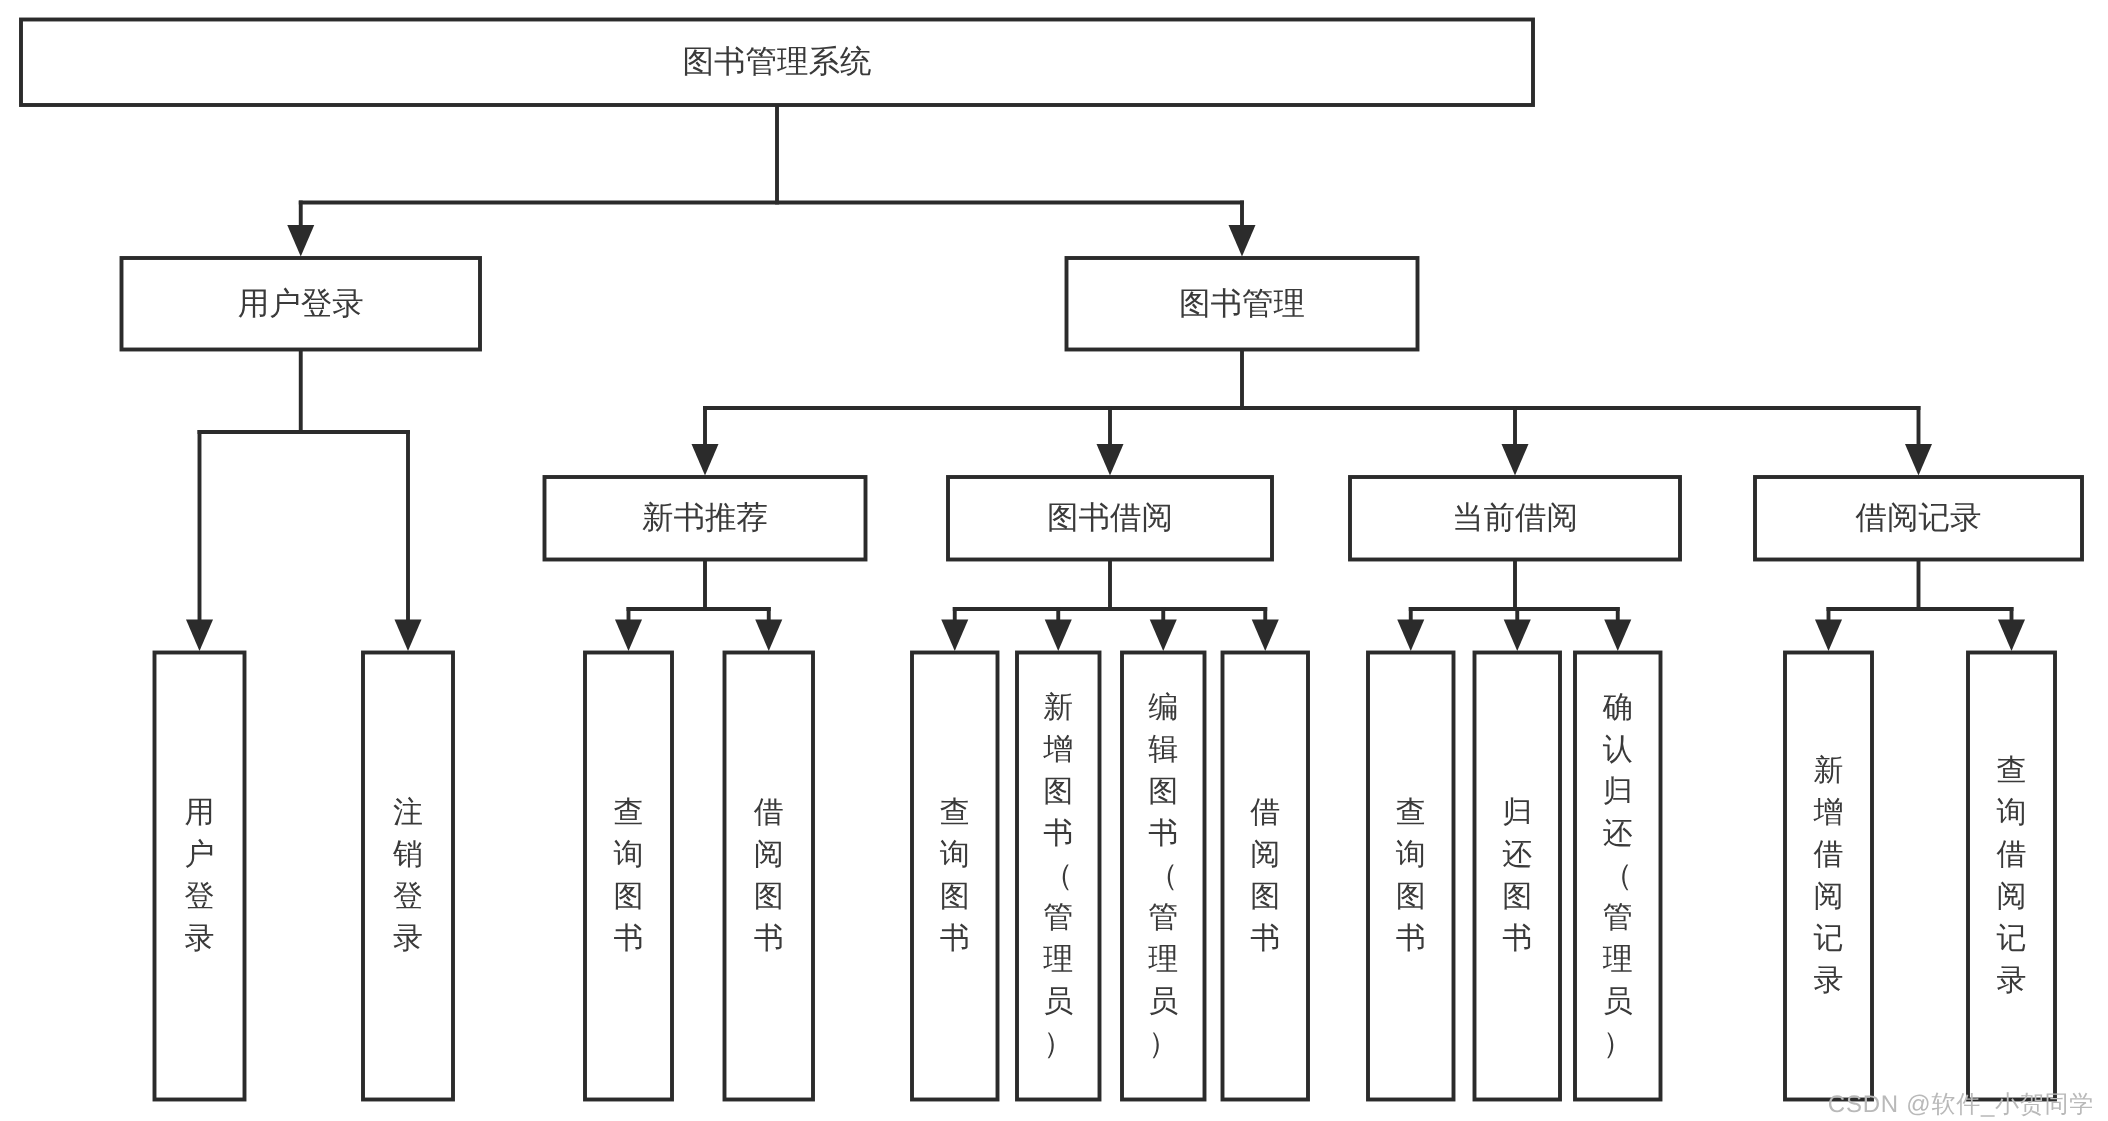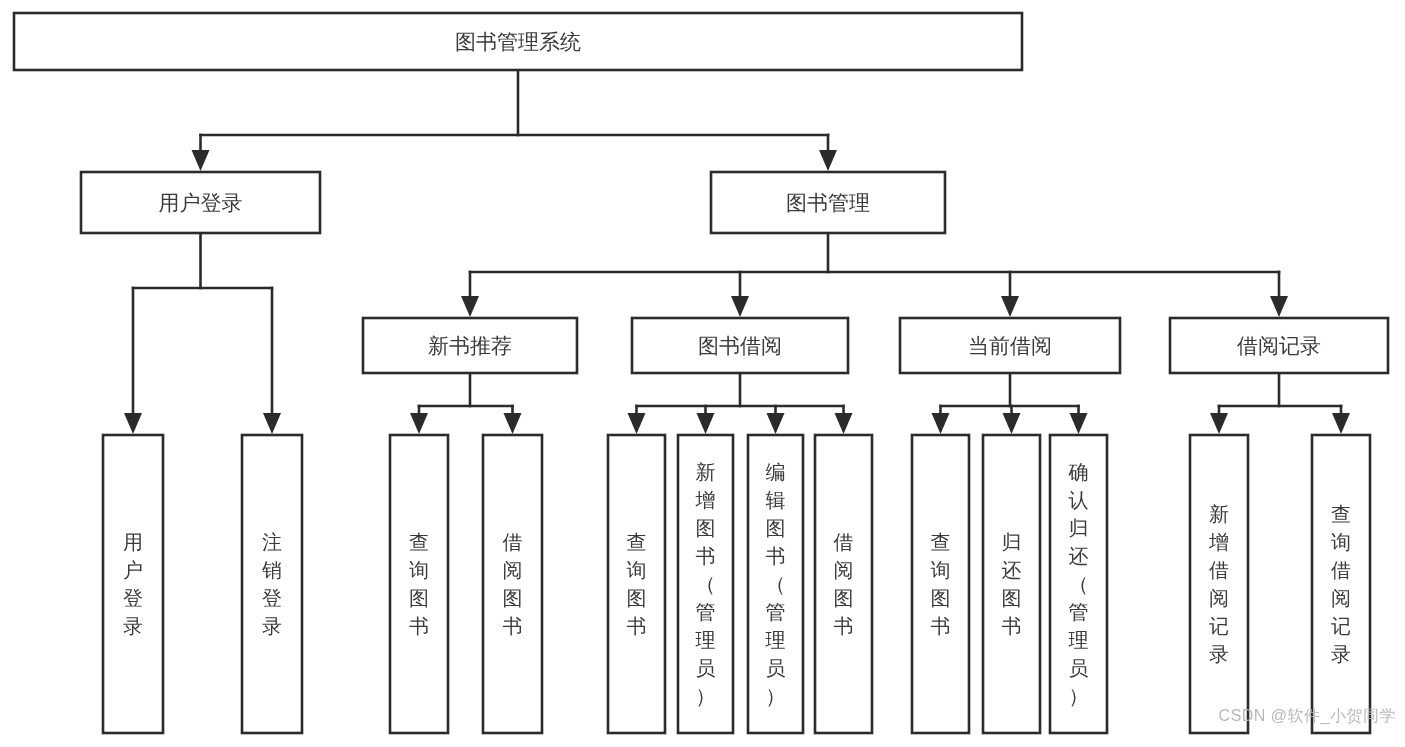--- a/index.html
+++ b/index.html
@@ -7,21 +7,21 @@
   #diagram-root{position:relative;width:1405px;height:747px;overflow:hidden;background:#fff;}
   svg#tree-svg{position:absolute;left:0;top:0;width:1405px;height:747px;}
   .node-box{fill:#ffffff;stroke:#2b2b2b;stroke-width:2.6;}
   .link-line{stroke:#2b2b2b;stroke-width:2.6;fill:none;stroke-linecap:square;}
   .arrow-head{fill:#2b2b2b;}
   .node-label{fill:#3a3a3a;font-family:"Liberation Sans","DejaVu Sans",sans-serif;
     text-anchor:middle;dominant-baseline:central;}
   .label-h{font-size:21px;}
   .vlabel-char{fill:#3a3a3a;font-family:"Liberation Sans","DejaVu Sans",sans-serif;
     font-size:20px;text-anchor:middle;dominant-baseline:central;}
-  .watermark{position:absolute;right:9px;bottom:20px;font-size:16px;color:#b9b9b9;
+  .watermark{position:absolute;right:9px;bottom:0;font-size:16px;color:#b9b9b9;
     font-family:"Liberation Sans","DejaVu Sans",sans-serif;white-space:nowrap;letter-spacing:.5px;}
 </style>
 </head>
 <body>
 
 <div id="diagram-root">
   <svg id="tree-svg" viewBox="0 0 1405 747">
     <g id="edges-layer">
         <g>
           <path class="link-line" d="M 518 70 L 518 135"></path>

